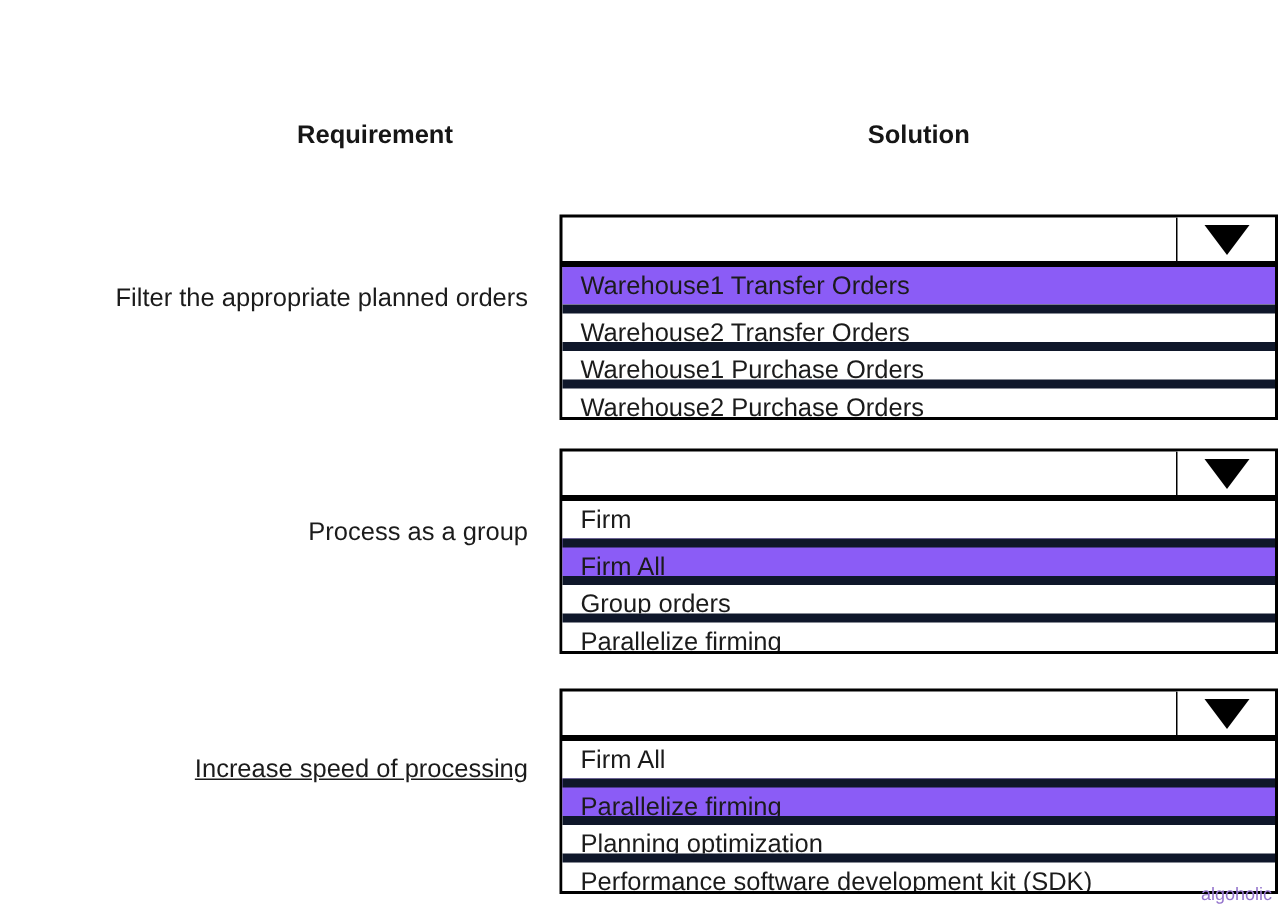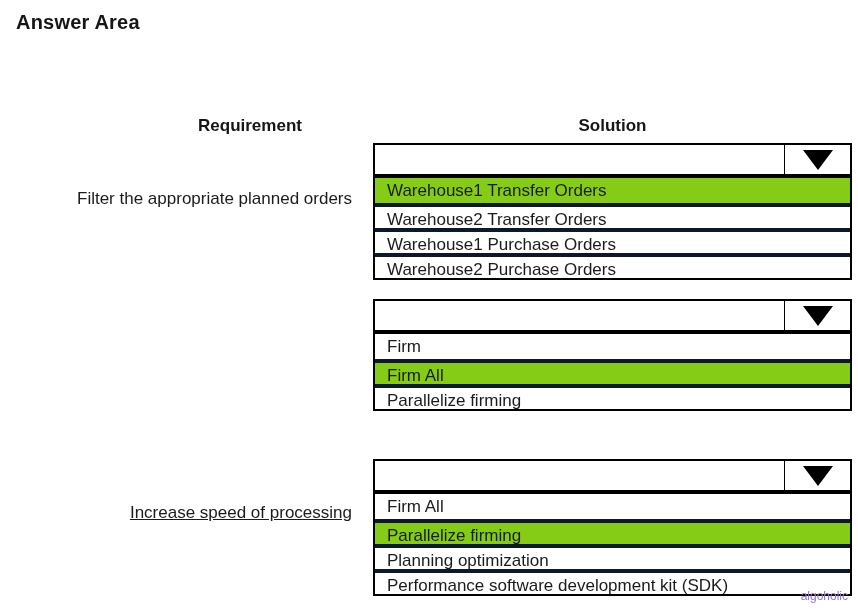--- a/index.html
+++ b/index.html
@@ -25,21 +25,20 @@
     letter-spacing: 0.2px;
   }
 
   .col-header {
     position: absolute;
     top: 80px;
     font-size: 17px;
     font-weight: bold;
     text-align: center;
     color: #161616;
-    margin-top: 36px;
   }
   .col-header.req { left: 100px; width: 300px; }
   .col-header.sol { left: 373px; width: 479px; }
 
   .req-label {
     position: absolute;
     left: 0;
     width: 352px;
     text-align: right;
     font-size: 17px;
@@ -89,72 +88,73 @@
     left: 373px;
     width: 479px;
     border: 2px solid #000000;
     background: #ffffff;
   }
   .option {
     height: 25px;
     line-height: 25px;
     font-size: 17px;
     padding-left: 12px;
-    border-top: 4px solid #0f172a;
+    border-top: 6px solid #0f172a;
     color: #1b1b1b;
     white-space: nowrap;
     overflow: hidden;
     cursor: pointer;
     background: #ffffff;
   }
   .option:first-child { border-top: none; }
-  .option.hl { background: #84cc16; }
+  .option.hl { background: #8b5cf6; }
 
   .watermark {
     position: absolute;
     right: 10px;
     top: 589px;
     font-size: 12px;
     color: #9575cd;
     text-align: center;
   }
 </style>
 </head>
 <body>
 
 <div class="canvas">
 
-  <div class="title">Answer Area</div>
 
   <div class="col-header req">Requirement</div>
   <div class="col-header sol">Solution</div>
 
   <div class="req-label" style="top:148px;">Filter the appropriate planned orders</div>
   <div class="select-box" style="top:143px;">
     <div class="select-value"></div>
     <div class="arrow-cell">
       <div class="triangle"></div>
     </div>
   </div>
   <div class="options" style="top:176px;">
     <div class="option hl">Warehouse1 Transfer Orders</div>
     <div class="option">Warehouse2 Transfer Orders</div>
     <div class="option">Warehouse1 Purchase Orders</div>
     <div class="option">Warehouse2 Purchase Orders</div>
   </div>
 
+  <div class="req-label" style="top:304px;">Process as a group</div>
   <div class="select-box" style="top:299px;">
     <div class="select-value"></div>
     <div class="arrow-cell">
       <div class="triangle"></div>
     </div>
   </div>
   <div class="options" style="top:332px;">
     <div class="option">Firm</div>
     <div class="option hl">Firm All</div>
+    <div class="option">Group orders</div>
     <div class="option">Parallelize firming</div>
   </div>
 
   <div class="req-label" style="top:462px;text-decoration:underline;">Increase speed of processing</div>
   <div class="select-box" style="top:459px;">
     <div class="select-value"></div>
     <div class="arrow-cell">
       <div class="triangle"></div>
     </div>
   </div>

